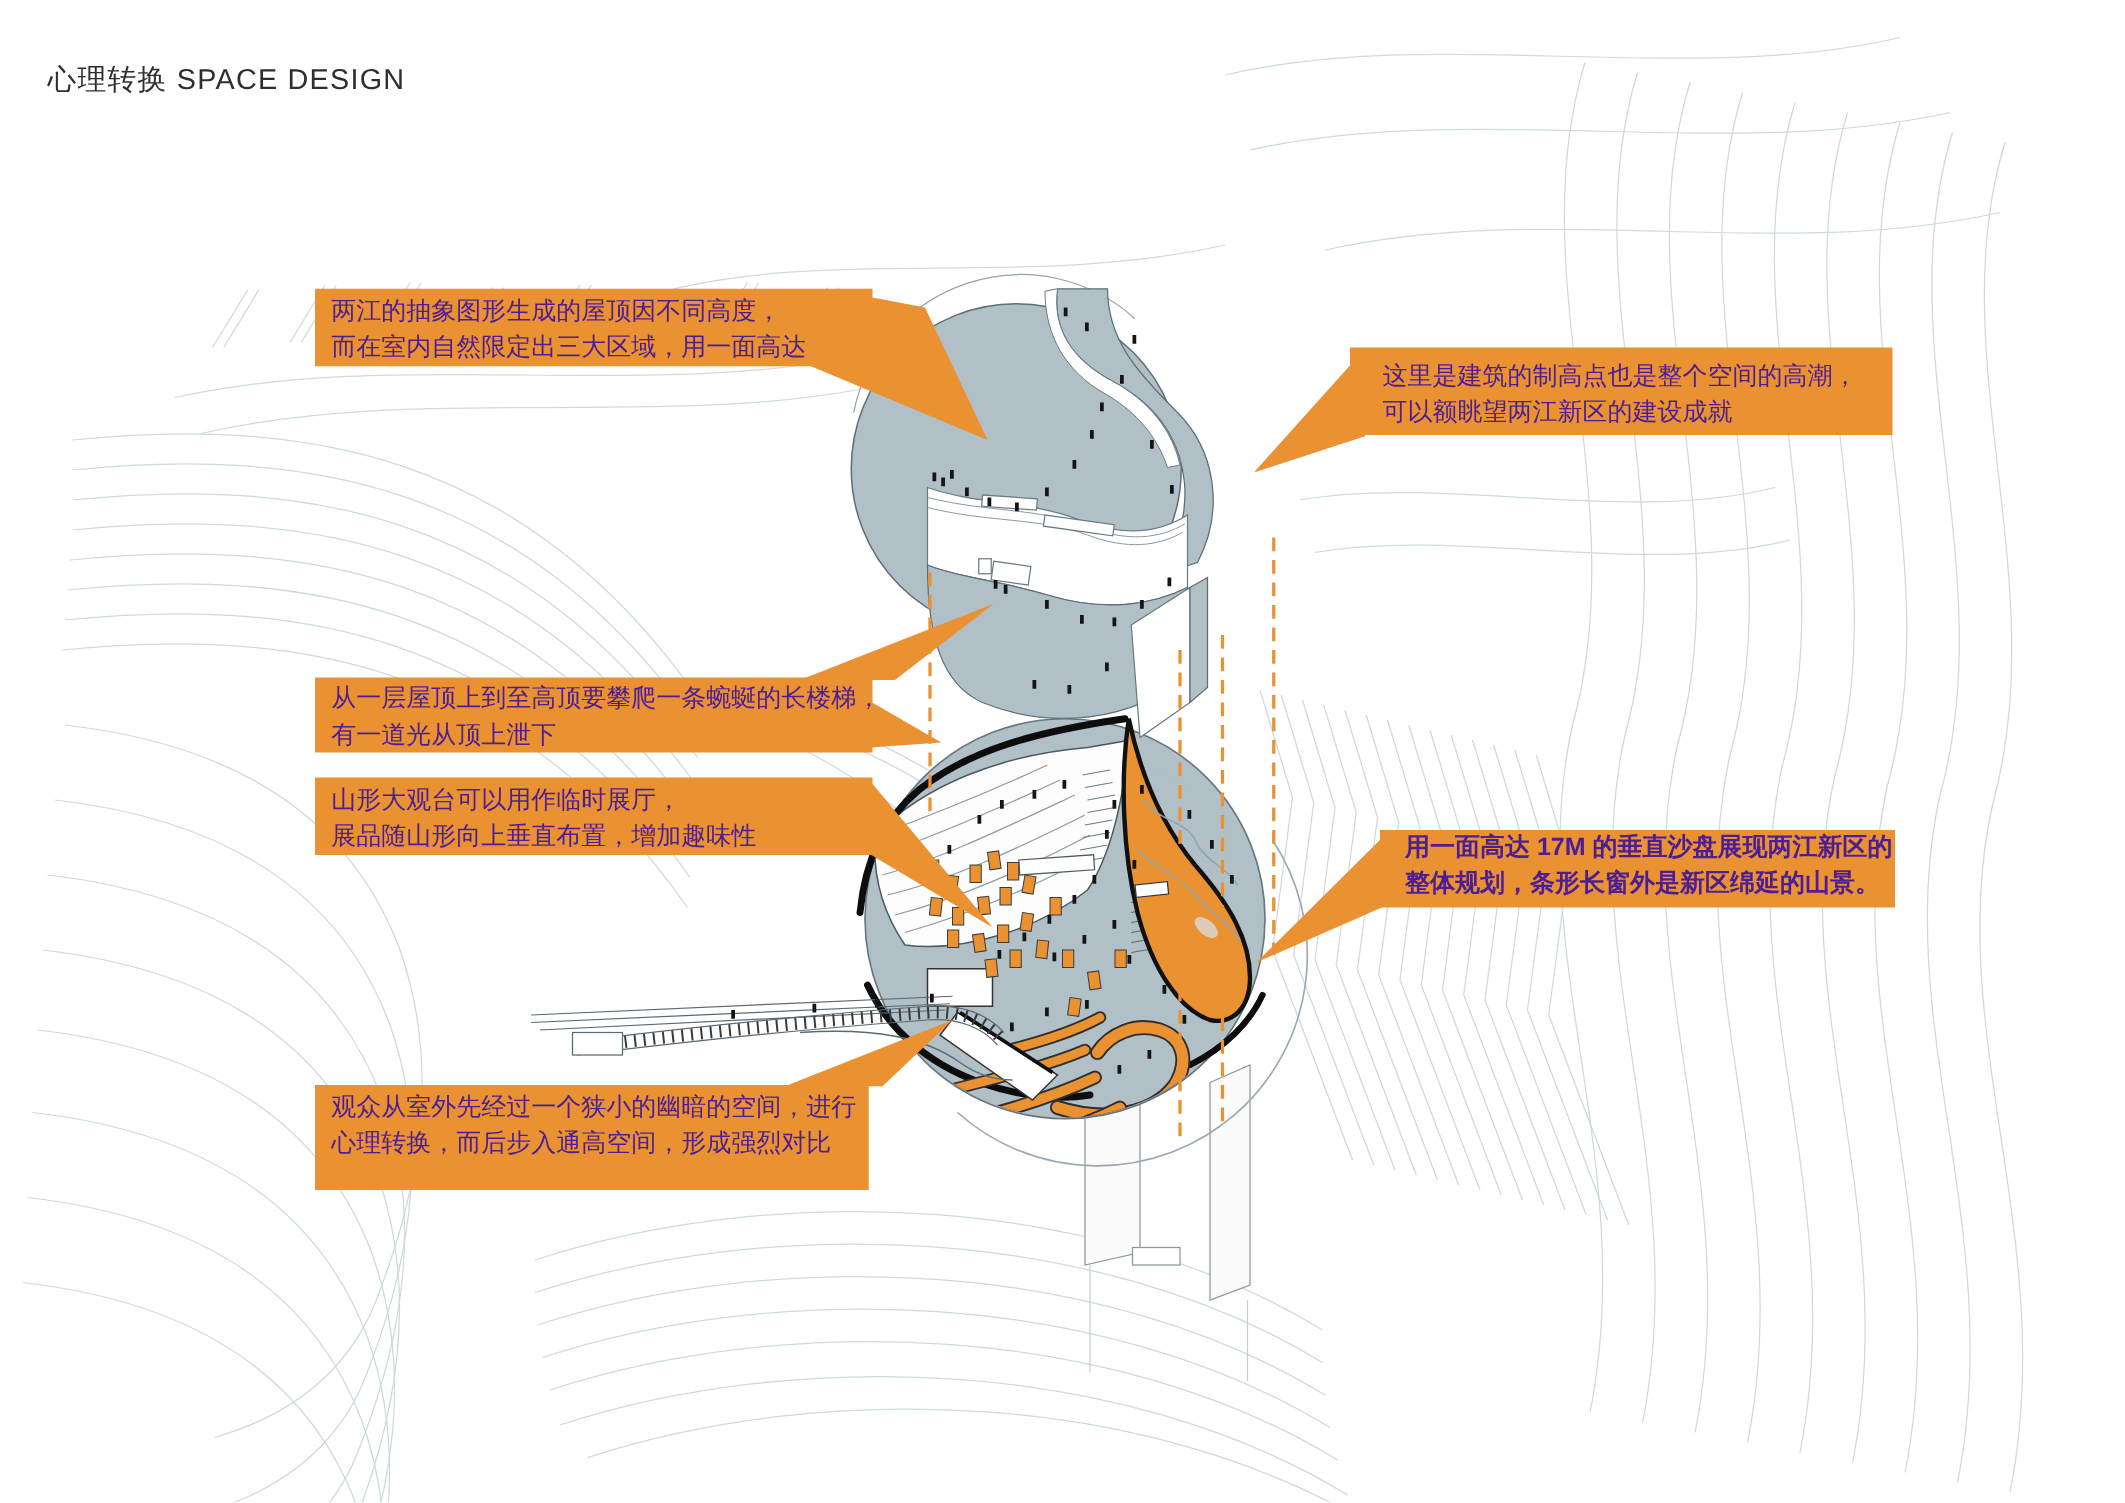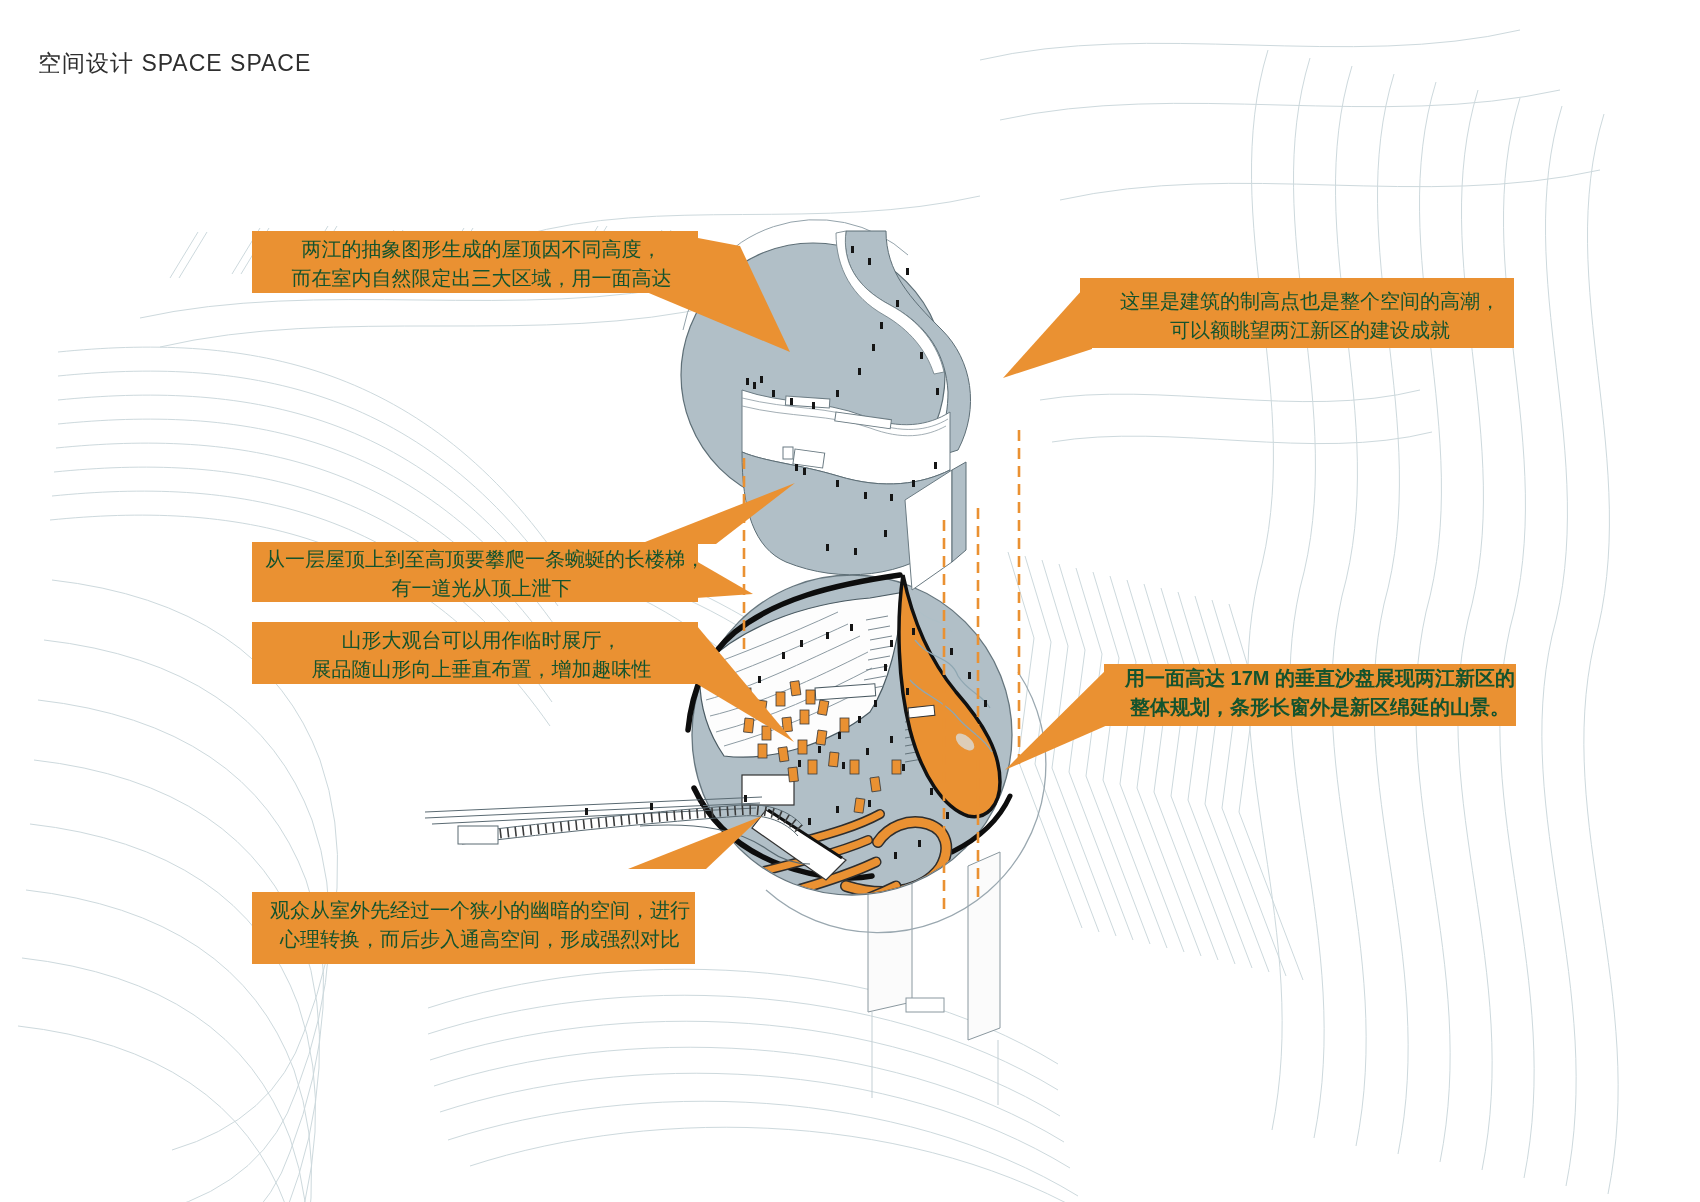--- a/index.html
+++ b/index.html
@@ -1,28 +1,28 @@
 <!DOCTYPE html>
 <html><head>
 <meta charset="utf-8">
 <style>
   html,body{margin:0;padding:0;background:#ffffff;}
   #board{position:relative;width:1700px;height:1202px;background:#ffffff;overflow:hidden;
          font-family:"Liberation Sans","DejaVu Sans",sans-serif;}
   #board svg{position:absolute;left:0;top:0;}
   .hdr{position:absolute;left:38px;top:48px;font-size:23px;letter-spacing:1px;color:#2e2e2e;font-weight:400;}
-  .callout{position:absolute;background:#EA9132;color:#14532d;font-size:20px;line-height:29px;
-           font-weight:400;white-space:nowrap;z-index:5;text-align:center;}
+  .callout{position:absolute;background:#EA9132;color:#4c1d95;font-size:20px;line-height:29px;
+           font-weight:400;white-space:nowrap;z-index:5;}
   .callout .ln{display:block;}
   #co1{left:252px;top:231px;width:446px;height:62px;padding:4px 0 0 13px;box-sizing:border-box;}
   #co2{left:1080px;top:278px;width:434px;height:70px;padding:9px 0 16px 26px;box-sizing:border-box;}
   #co3{left:252px;top:542px;width:446px;height:60px;padding:3px 0 0 13px;box-sizing:border-box;font-family:Liberation Serif, serif;}
   #co4{left:252px;top:622px;width:446px;height:62px;padding:4px 0 0 13px;box-sizing:border-box;}
   #co5{left:1104px;top:664px;width:412px;height:62px;padding:0 0 0 20px;box-sizing:border-box;font-weight:bold;}
-  #co6{left:252px;top:868px;width:443px;height:72px;padding:4px 0 0 13px;box-sizing:border-box;margin-top:24px;}
+  #co6{left:252px;top:868px;width:443px;height:84px;padding:4px 0 0 13px;box-sizing:border-box;}
   .caption{position:absolute;left:790px;top:1038px;width:230px;text-align:center;
            font-family:"Liberation Serif","DejaVu Serif",serif;font-size:29px;letter-spacing:3px;
            color:#222;z-index:5;}
 </style>
 </head>
 <body>
 
 <div id="board">
 
 <svg width="1700" height="1202" viewBox="0 0 1700 1202">
@@ -309,21 +309,21 @@
     <polygon points="644,291 698,238 740,246 790,352"></polygon>
     <polygon points="1092,279 1003,378 1092,349"></polygon>
     <polygon points="640,544 795,483 716,544"></polygon>
     <polygon points="696,561 753,594 696,598"></polygon>
     <polygon points="697,626 794,742 697,684"></polygon>
     <polygon points="1110,666 1005,770 1110,724"></polygon>
     <polygon points="628,869 762,816 706,869"></polygon>
   </g>
 </svg>
 
-<div class="hdr">空间设计 SPACE SPACE</div>
+<div class="hdr">心理转换 SPACE DESIGN</div>
 
 <div class="callout" id="co1">
   <span class="ln">两江的抽象图形生成的屋顶因不同高度，</span>
   <span class="ln">而在室内自然限定出三大区域，用一面高达</span>
 </div>
 <div class="callout" id="co2">
   <span class="ln">这里是建筑的制高点也是整个空间的高潮，</span>
   <span class="ln">可以额眺望两江新区的建设成就</span>
 </div>
 <div class="callout" id="co3">

